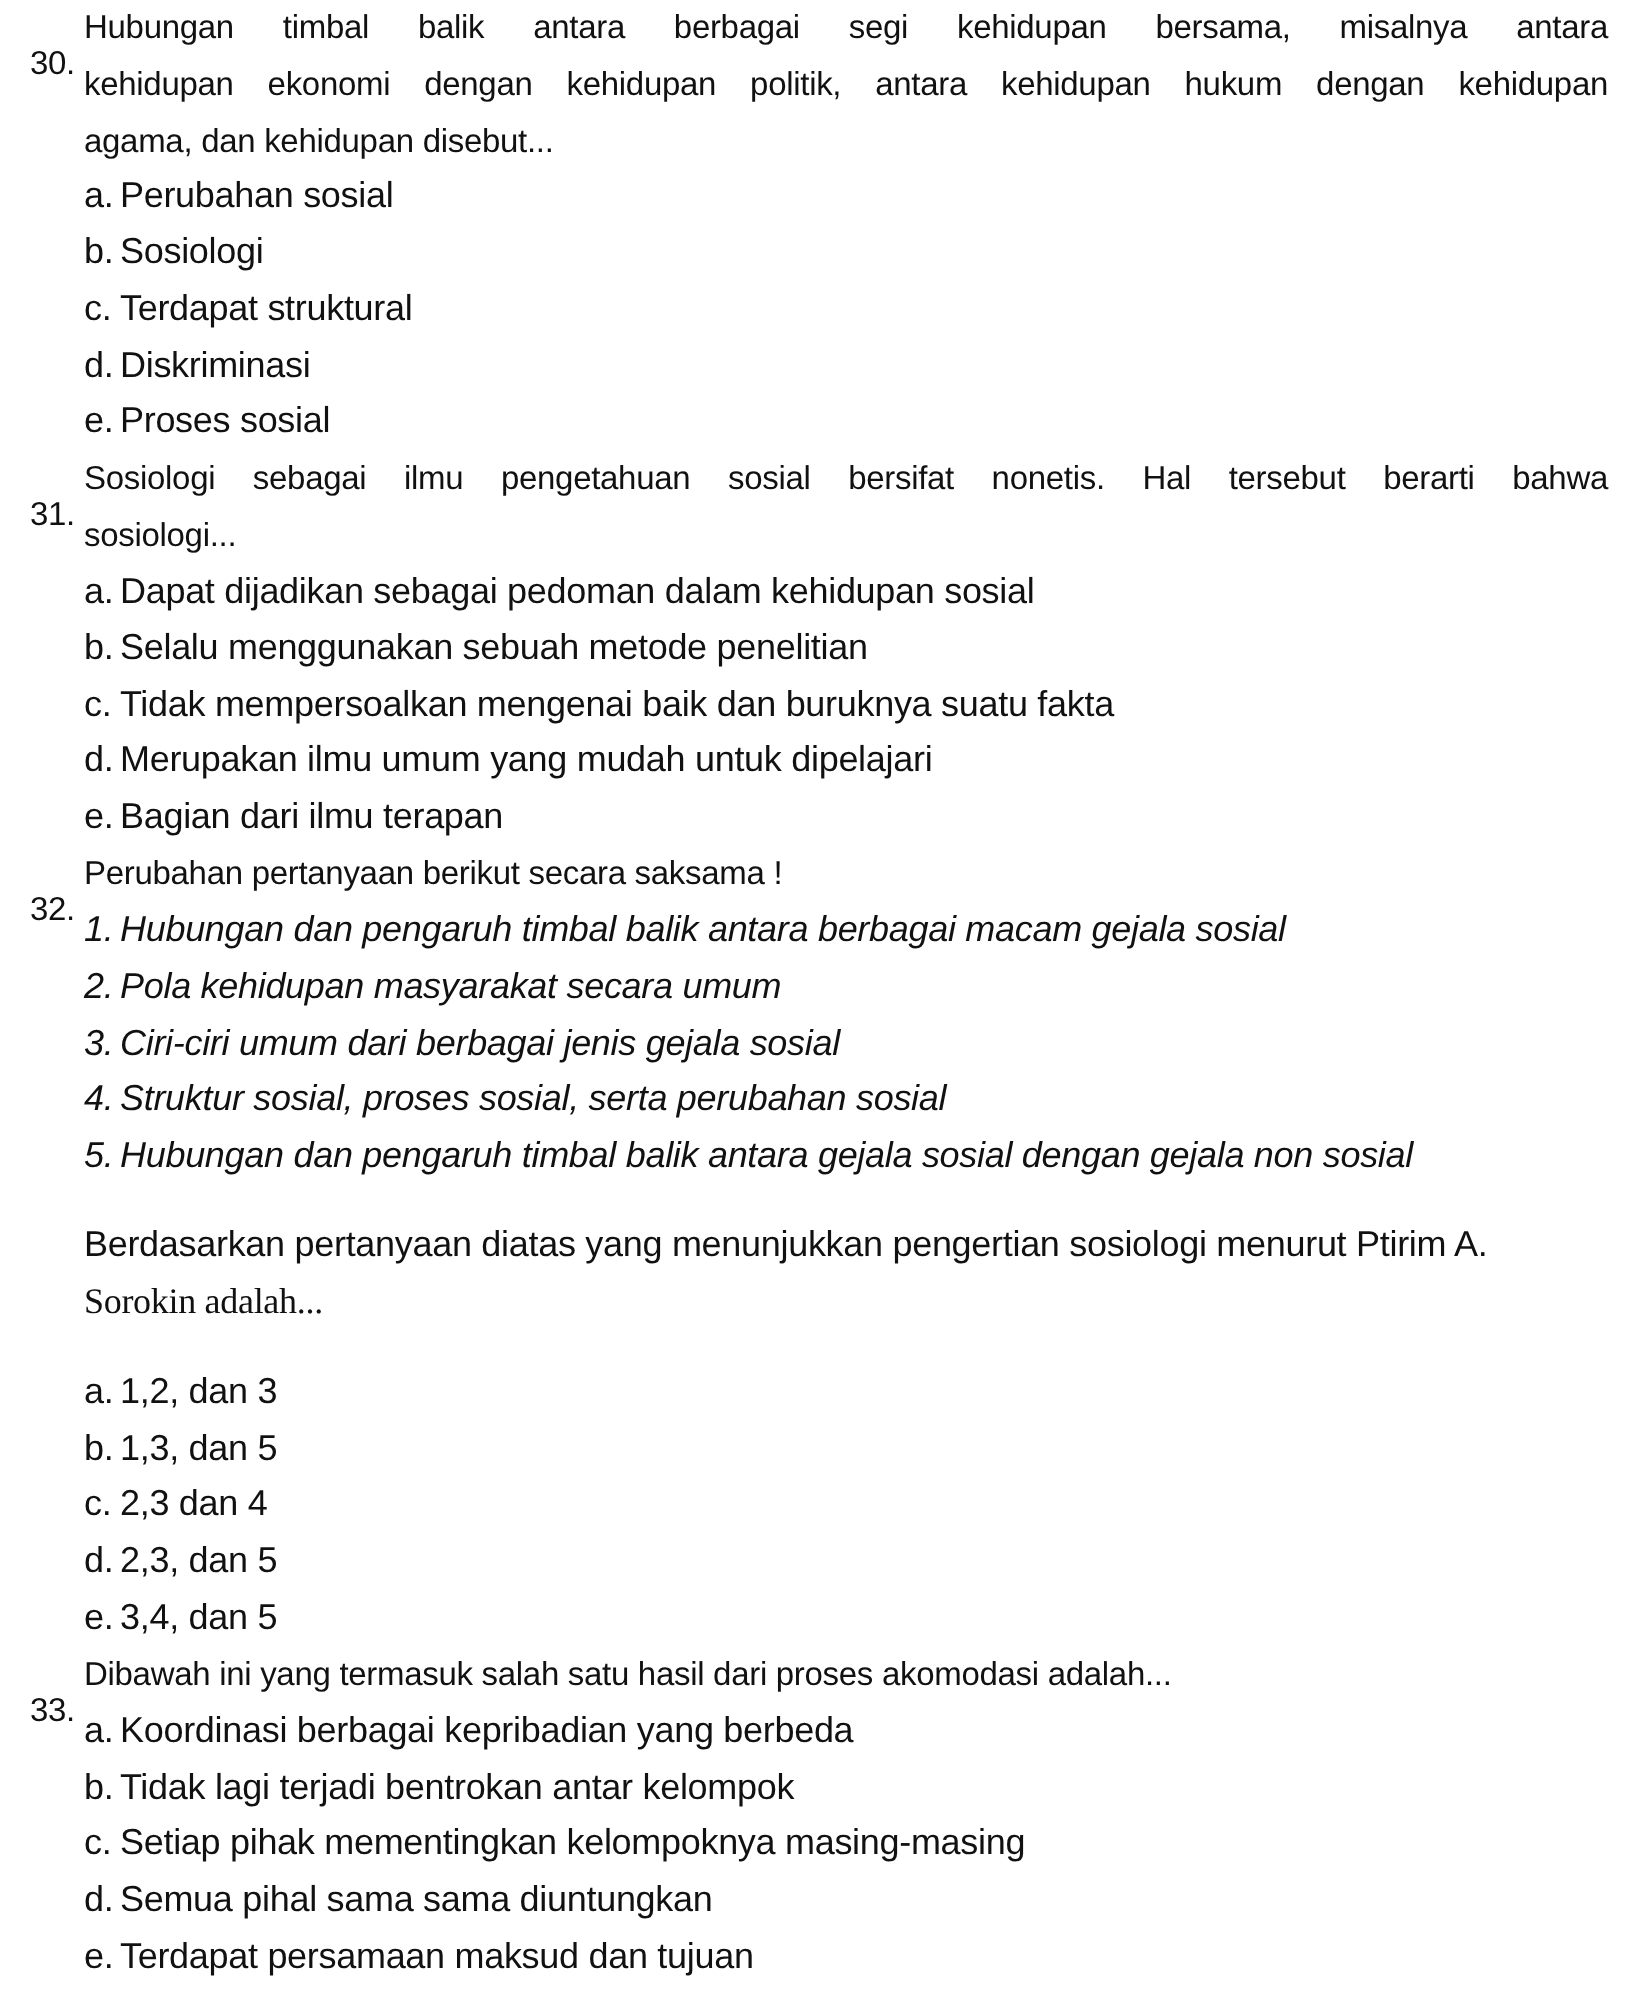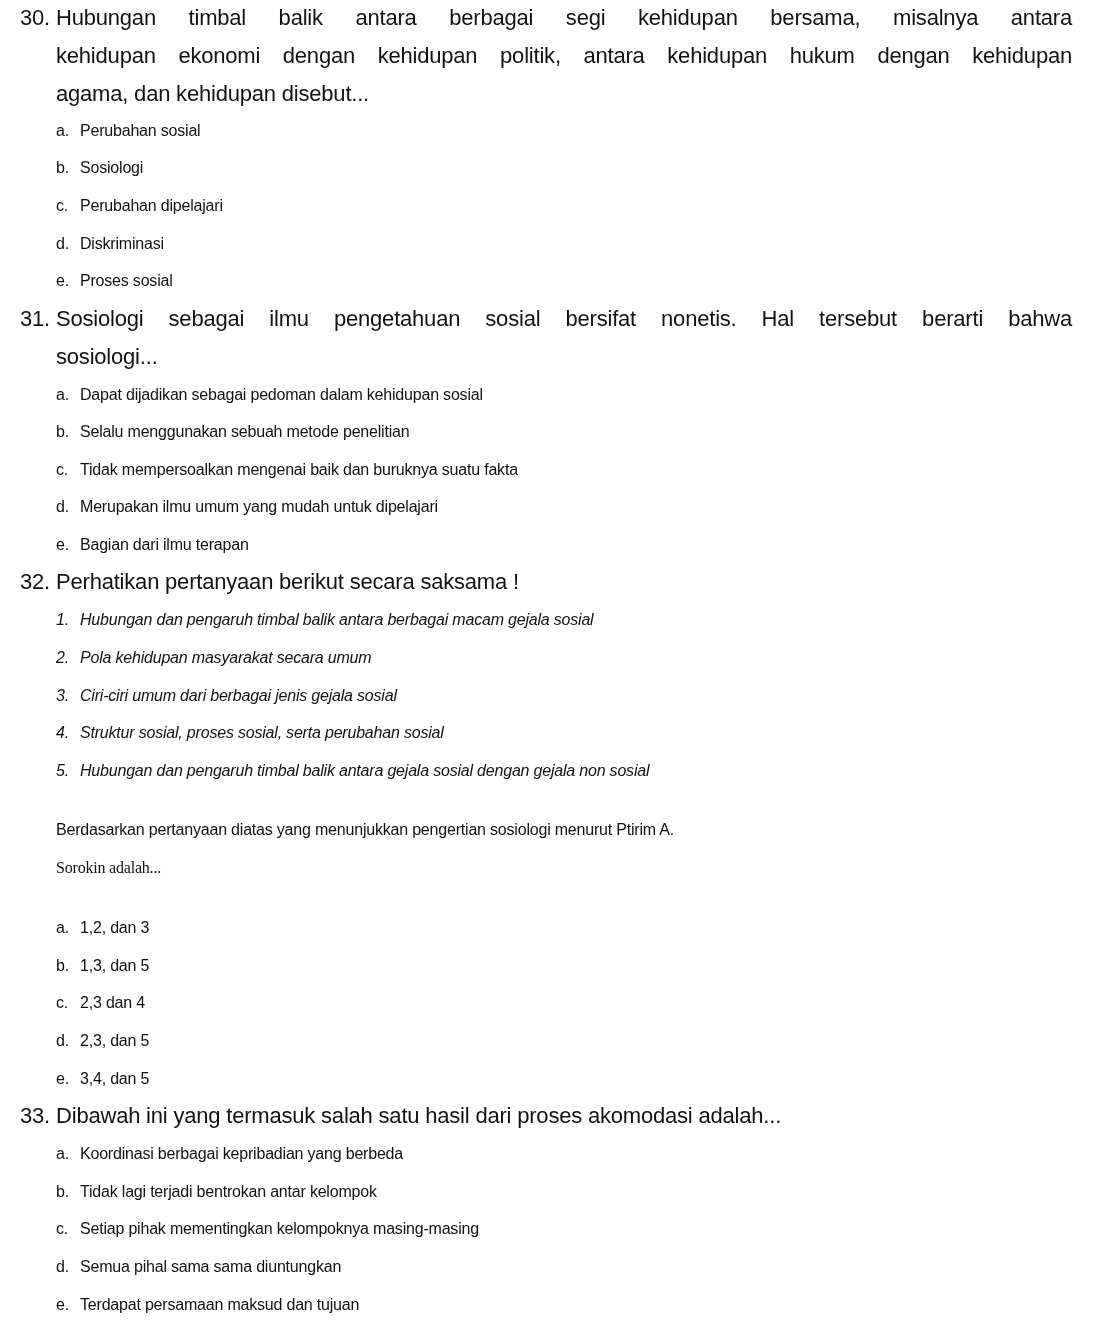--- a/index.html
+++ b/index.html
@@ -7,25 +7,25 @@
     width: 1098px; height: 1334px; overflow: hidden; position: relative;
     font-family: "Liberation Sans", "DejaVu Sans", sans-serif;
     color: #111111;
   }
   .doc { position: absolute; left: 0; top: 0; width: 1098px; }
   .q { position: relative; }
   .q-line {
     position: absolute; left: 20px; font-size: 22px; line-height: 26px;
     white-space: nowrap; letter-spacing: -0.2px;
   }
-  .q-num { position: absolute; left: 0; }
+  .q-num { position: absolute; left: 0; margin-top: 24px; }
   .q-text { position: absolute; left: 36px; }
   .justify { display: block; width: 1016px; text-align: justify; text-align-last: justify; }
   .opt {
-    position: absolute; left: 56px; font-size: 16px; line-height: 26px; white-space: nowrap;
+    position: absolute; left: 56px; font-size: 24px; line-height: 26px; white-space: nowrap;
     letter-spacing: -0.2px;
   }
   .opt-letter { position: absolute; left: 0; }
   .opt-text { position: absolute; left: 24px; }
   .italic { font-style: italic; }
 </style>
 </head>
 <body>
 
 <div class="doc">
@@ -44,21 +44,21 @@
     <div class="opt" style="top:118px;">
         <span class="opt-letter">a.</span>
         <span class="opt-text">Perubahan sosial</span>
       </div>
     <div class="opt" style="top:155px;">
         <span class="opt-letter">b.</span>
         <span class="opt-text">Sosiologi</span>
       </div>
     <div class="opt" style="top:193px;">
         <span class="opt-letter">c.</span>
-        <span class="opt-text">Perubahan dipelajari</span>
+        <span class="opt-text">Terdapat struktural</span>
       </div>
     <div class="opt" style="top:231px;">
         <span class="opt-letter">d.</span>
         <span class="opt-text">Diskriminasi</span>
       </div>
     <div class="opt" style="top:268px;">
         <span class="opt-letter">e.</span>
         <span class="opt-text">Proses sosial</span>
       </div>
   </div>
@@ -89,21 +89,21 @@
       </div>
     <div class="opt" style="top:532px;">
         <span class="opt-letter">e.</span>
         <span class="opt-text">Bagian dari ilmu terapan</span>
       </div>
   </div>
 
   <div class="q">
     <div class="q-line" style="top:569px;">
       <span class="q-num">32.</span>
-      <span class="q-text">Perhatikan pertanyaan berikut secara saksama !</span>
+      <span class="q-text">Perubahan pertanyaan berikut secara saksama !</span>
     </div>
     <div class="opt italic" style="top:607px;">
         <span class="opt-letter">1.</span>
         <span class="opt-text">Hubungan dan pengaruh timbal balik antara berbagai macam gejala sosial</span>
       </div>
     <div class="opt italic" style="top:645px;">
         <span class="opt-letter">2.</span>
         <span class="opt-text">Pola kehidupan masyarakat secara umum</span>
       </div>
     <div class="opt italic" style="top:683px;">

